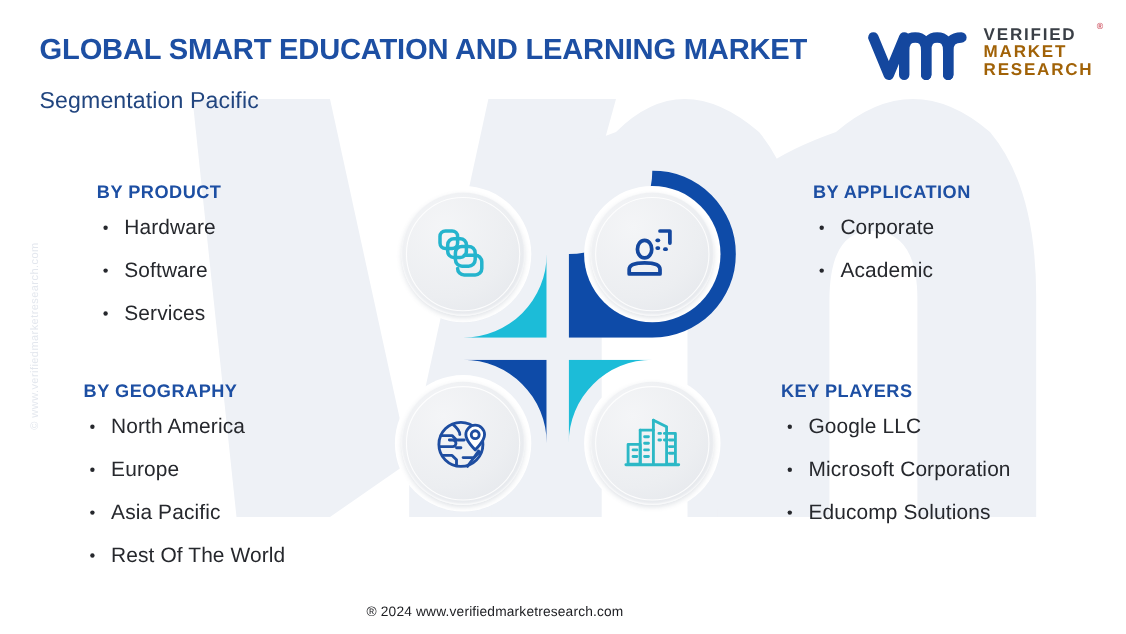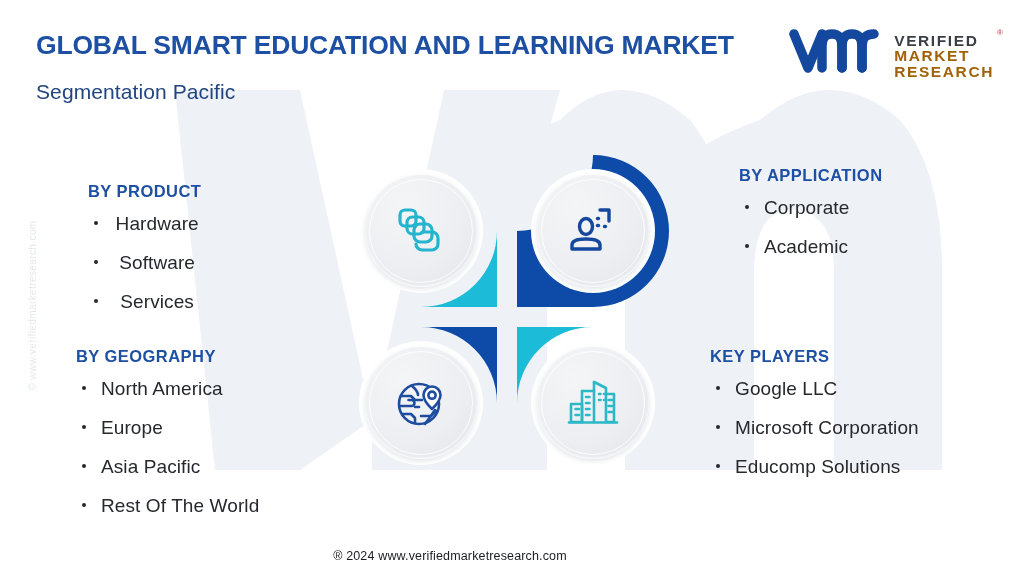--- a/index.html
+++ b/index.html
@@ -72,21 +72,21 @@
     letter-spacing: 0.1px;
     white-space: nowrap;
   }
 
   
   .logo {
     position: absolute;
     right: 30px;
     top: 24px;
     display: flex;
-    align-items: flex-end;
+    align-items: flex-start;
     gap: 10px;
   }
   .logo-mark { display:block; }
   .logo-words {
     position: relative;
     line-height: 1.02;
   }
   .logo-line {
     font-size: 15.5px;
     font-weight: bold;
@@ -132,21 +132,21 @@
     content: "";
     position: absolute;
     left: 6px;
     top: 8px;
     width: 4px;
     height: 4px;
     border-radius: 50%;
     background: #26282d;
   }
 
-  #block-product     { left: 88px;  top: 182px; text-align: center; }
+  #block-product     { left: 88px;  top: 166px; }
   #block-geography   { left: 76px;  top: 347px; }
   #block-application { left: 710px; top: 166px; margin-left: 29px; }
   #block-keyplayers  { left: 710px; top: 347px; }
 
   
   .quad-wrap {
     position: absolute;
     left: 345px;
     top: 155px;
     width: 324px;

